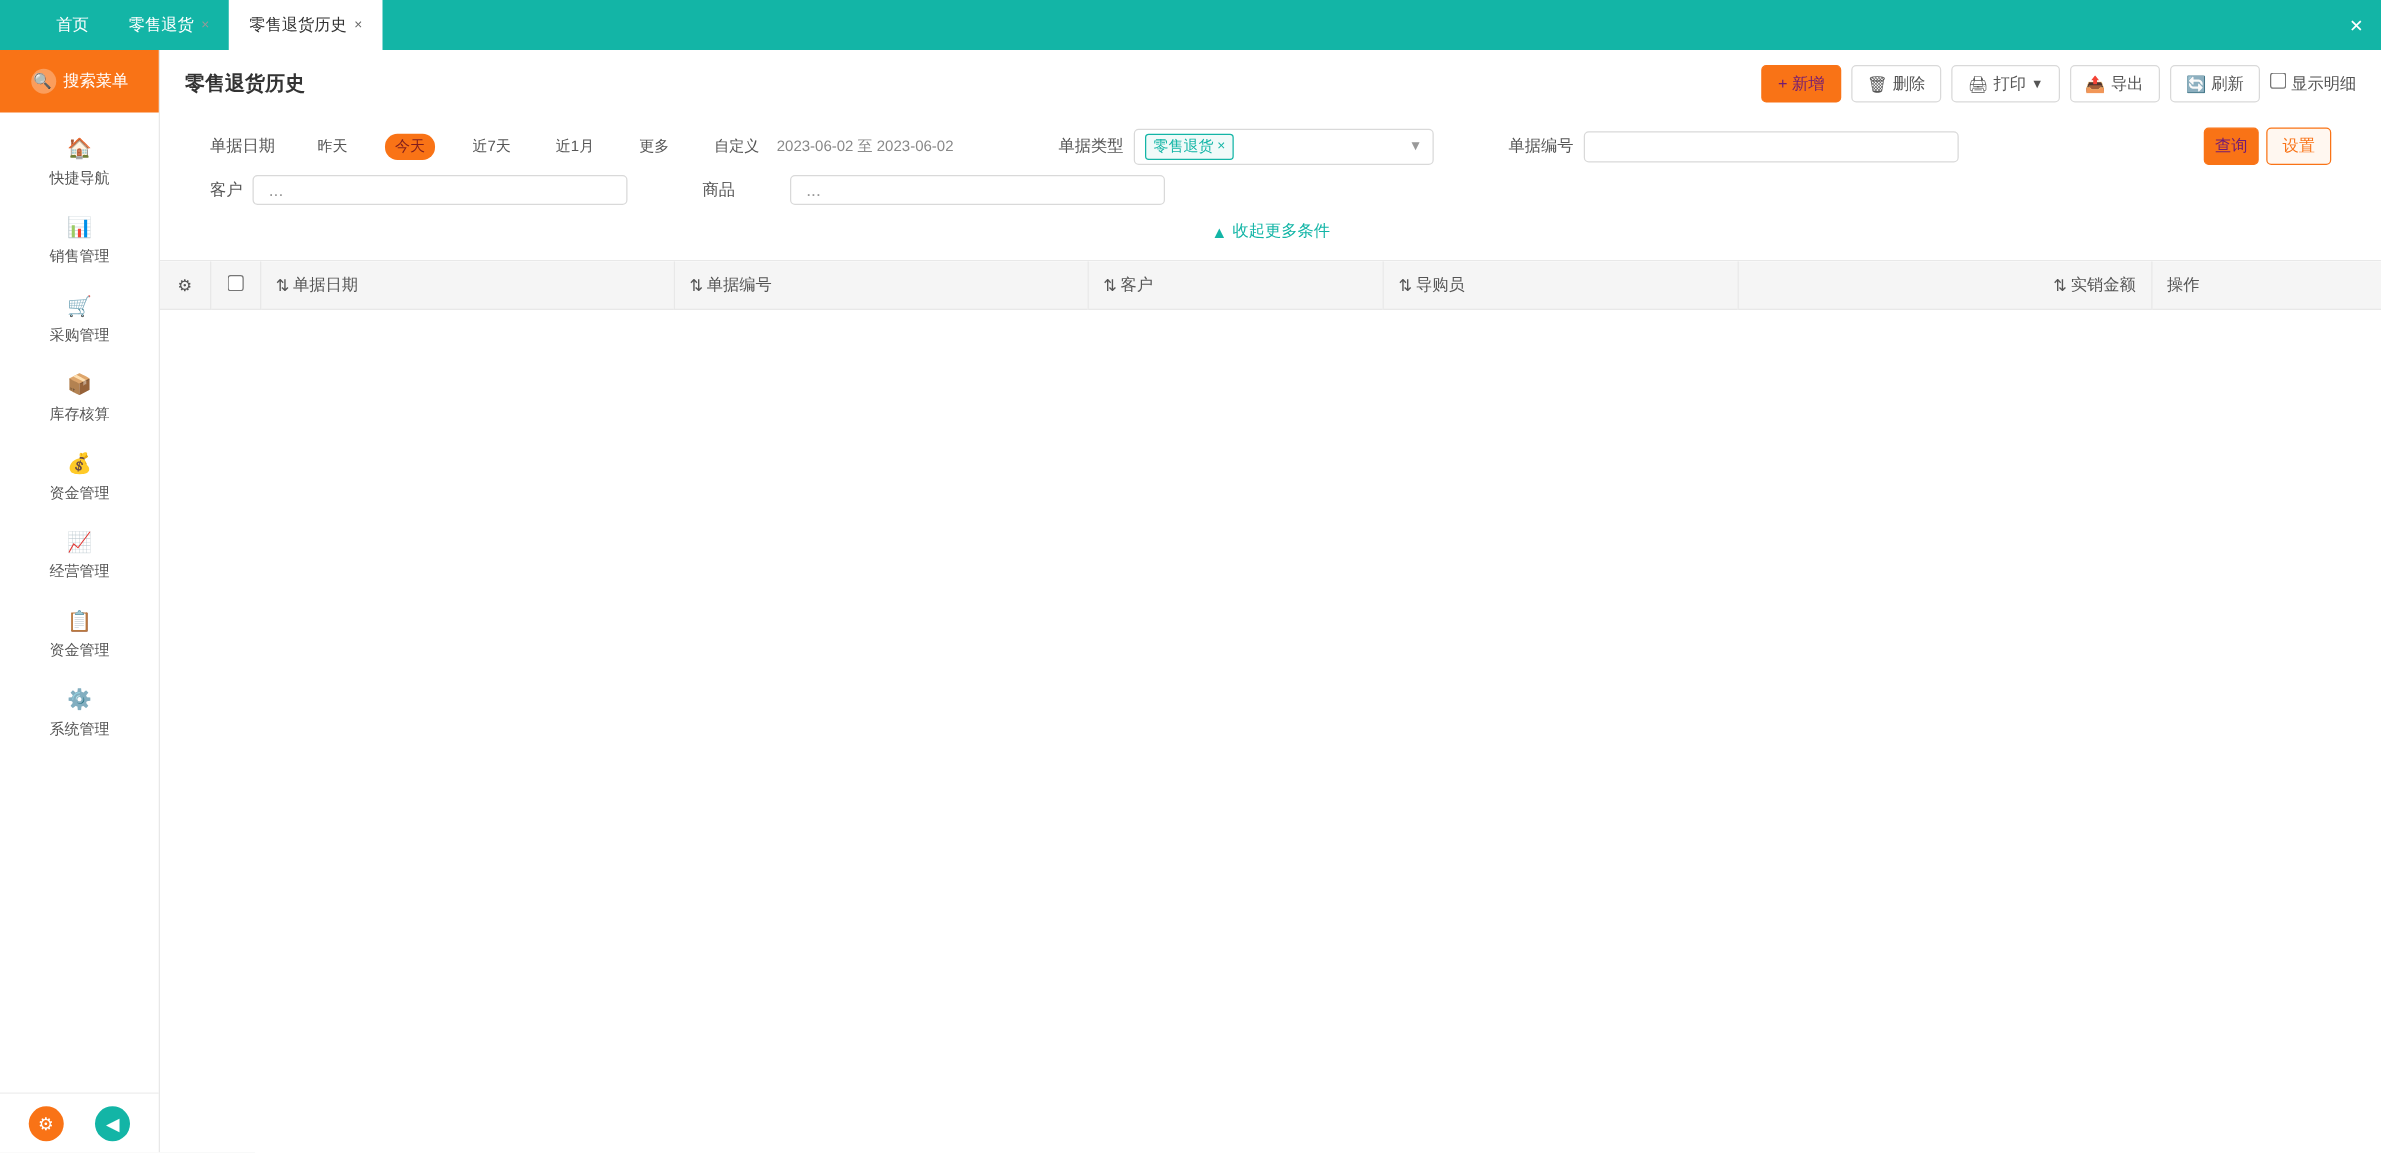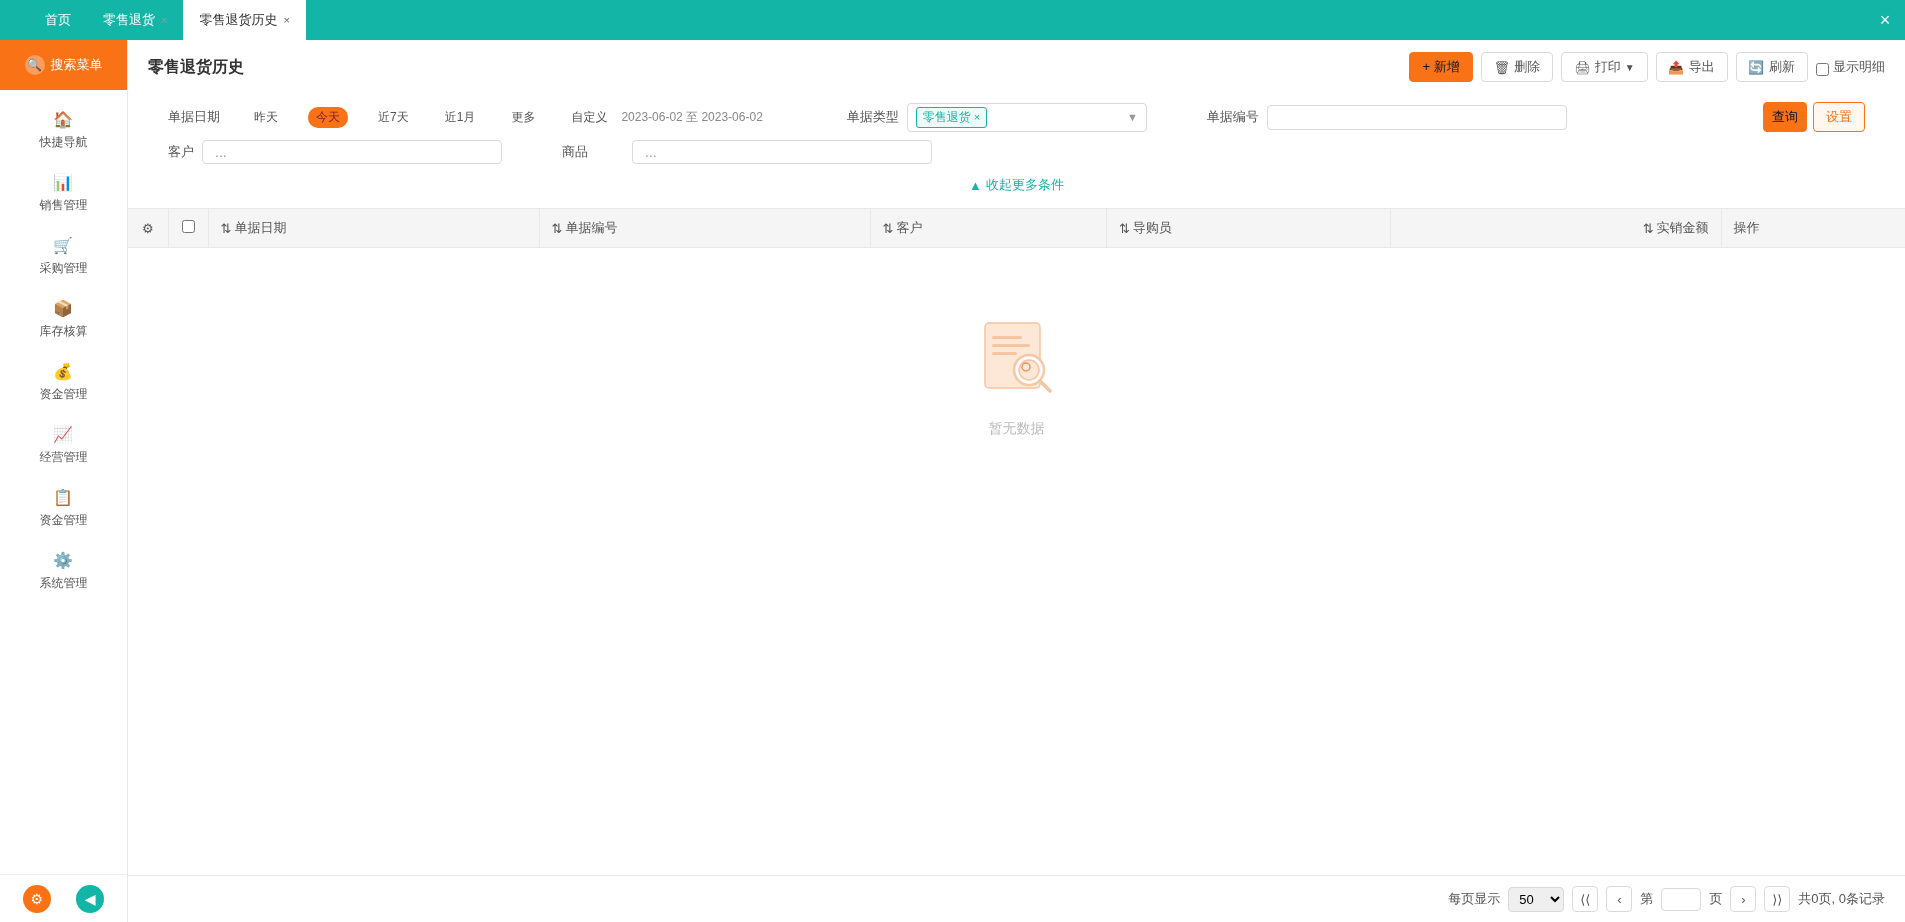--- a/index.html
+++ b/index.html
@@ -191,31 +191,31 @@
       border: 1px solid #d9d9d9;
       background: #fff;
       border-radius: 4px;
       cursor: pointer;
       font-size: 13px;
       color: #555;
     }
     .action-btn.primary {
       background: #f97316;
       border-color: #f97316;
-      color: #0f172a;
+      color: #701a75;
       text-align: center;
     }
     .action-btn-orange {
       background: #fff7f0;
       border: 1px solid #f97316;
       color: #f97316;
     }
     .display-detail-wrap {
       display: flex;
-      align-items: flex-end;
+      align-items: flex-start;
       gap: 4px;
       font-size: 13px;
       color: #555;
     }
     .display-detail-wrap input[type=checkbox] { cursor: pointer; }
 
     
     .filter-area {
       background: #fff;
       padding: 10px 20px;
@@ -624,49 +624,18 @@
               </th>
               <th>
                 <span>操作</span>
               </th>
             </tr>
           </thead>
           <tbody>
           </tbody>
         </table>
 
-        <div class="empty-area">
-          <svg class="empty-icon" viewBox="0 0 100 100" xmlns="http://www.w3.org/2000/svg">
-
-            <rect x="18" y="15" width="55" height="65" rx="4" fill="#fde8d8" stroke="#f5c4a0" stroke-width="1.5"></rect>
-            <rect x="25" y="28" width="30" height="3" rx="1.5" fill="#f5c4a0"></rect>
-            <rect x="25" y="36" width="38" height="3" rx="1.5" fill="#f5c4a0"></rect>
-            <rect x="25" y="44" width="25" height="3" rx="1.5" fill="#f5c4a0"></rect>
-            <circle cx="62" cy="62" r="15" fill="#fff" stroke="#f5c4a0" stroke-width="2.5" opacity="0.9"></circle>
-            <circle cx="62" cy="62" r="10" fill="#fde8d8" stroke="#f5c4a0" stroke-width="1.5"></circle>
-            <line x1="73" y1="73" x2="83" y2="83" stroke="#f5c4a0" stroke-width="3.5" stroke-linecap="round"></line>
-            <circle cx="59" cy="59" r="4" fill="none" stroke="#f09060" stroke-width="1.5"></circle>
-          </svg>
-          <span class="empty-text">暂无数据</span>
-        </div>
-      </div>
-
-      <div class="pagination-bar">
-        <span>每页显示</span>
-        <select class="page-size-select">
-          <option>10</option>
-          <option>20</option>
-          <option selected="">50</option>
-          <option>100</option>
-        </select>
-        <div class="page-btn">⟨⟨</div>
-        <div class="page-btn">‹</div>
-        <span>第</span>
-        <input class="page-input" type="text" style="">
-        <span>页</span>
-        <div class="page-btn">›</div>
-        <div class="page-btn">⟩⟩</div>
-        <span>共0页, 0条记录</span>
-      </div>
+      </div>
+
     </div>
 
   </div>
 </div>
 
 </body></html>

